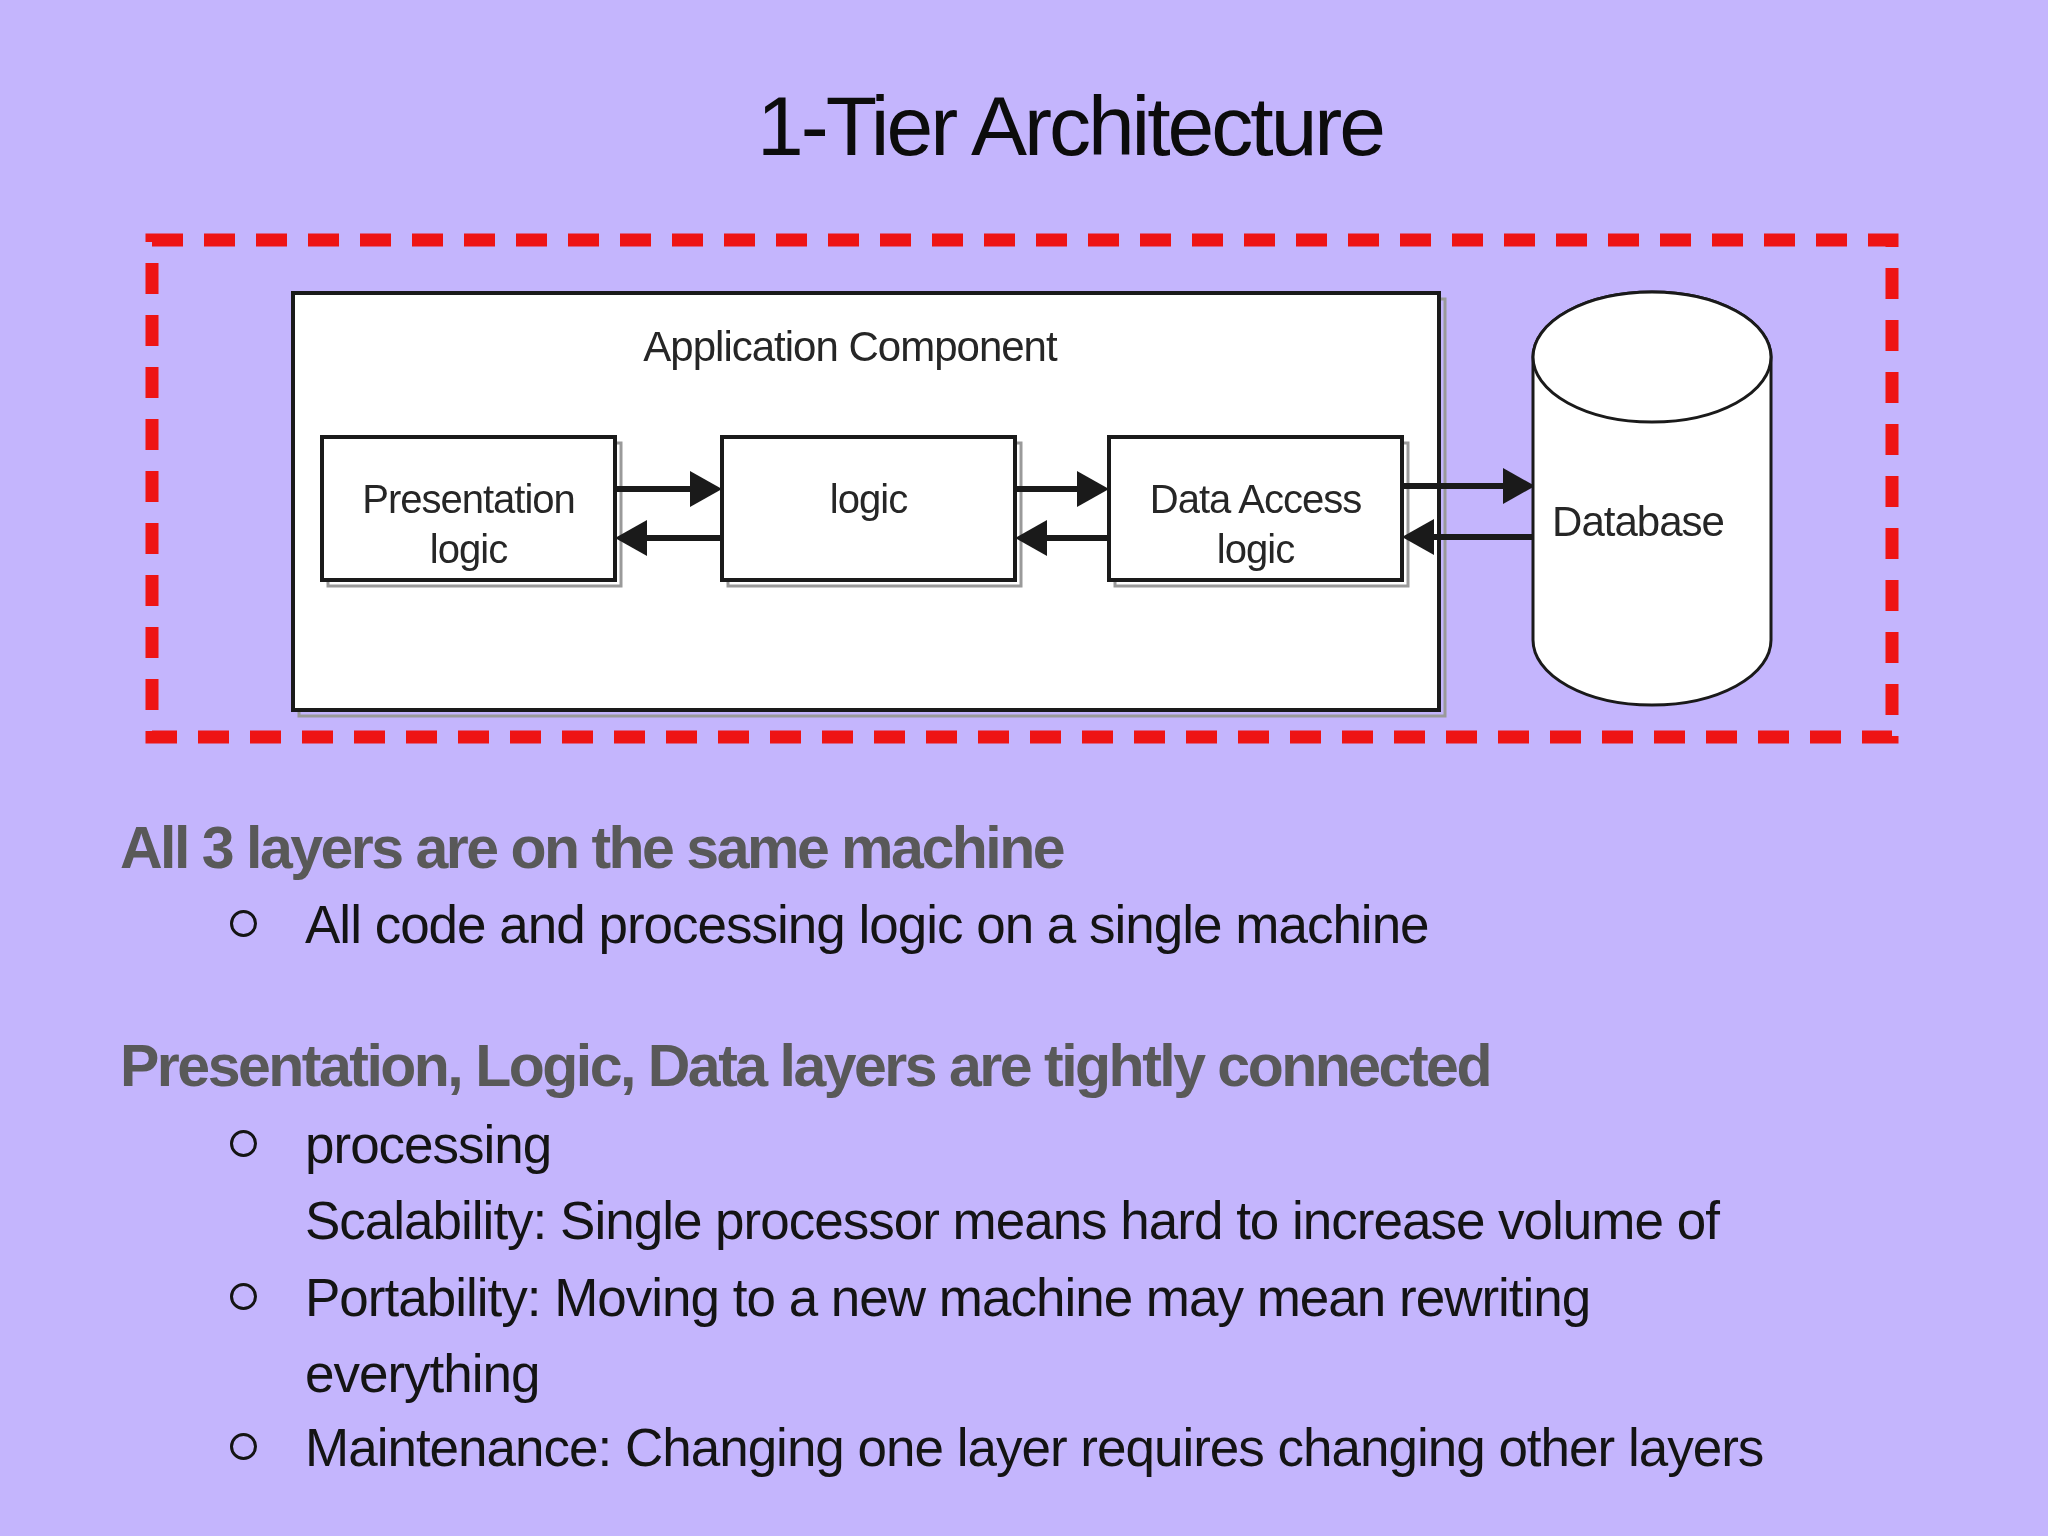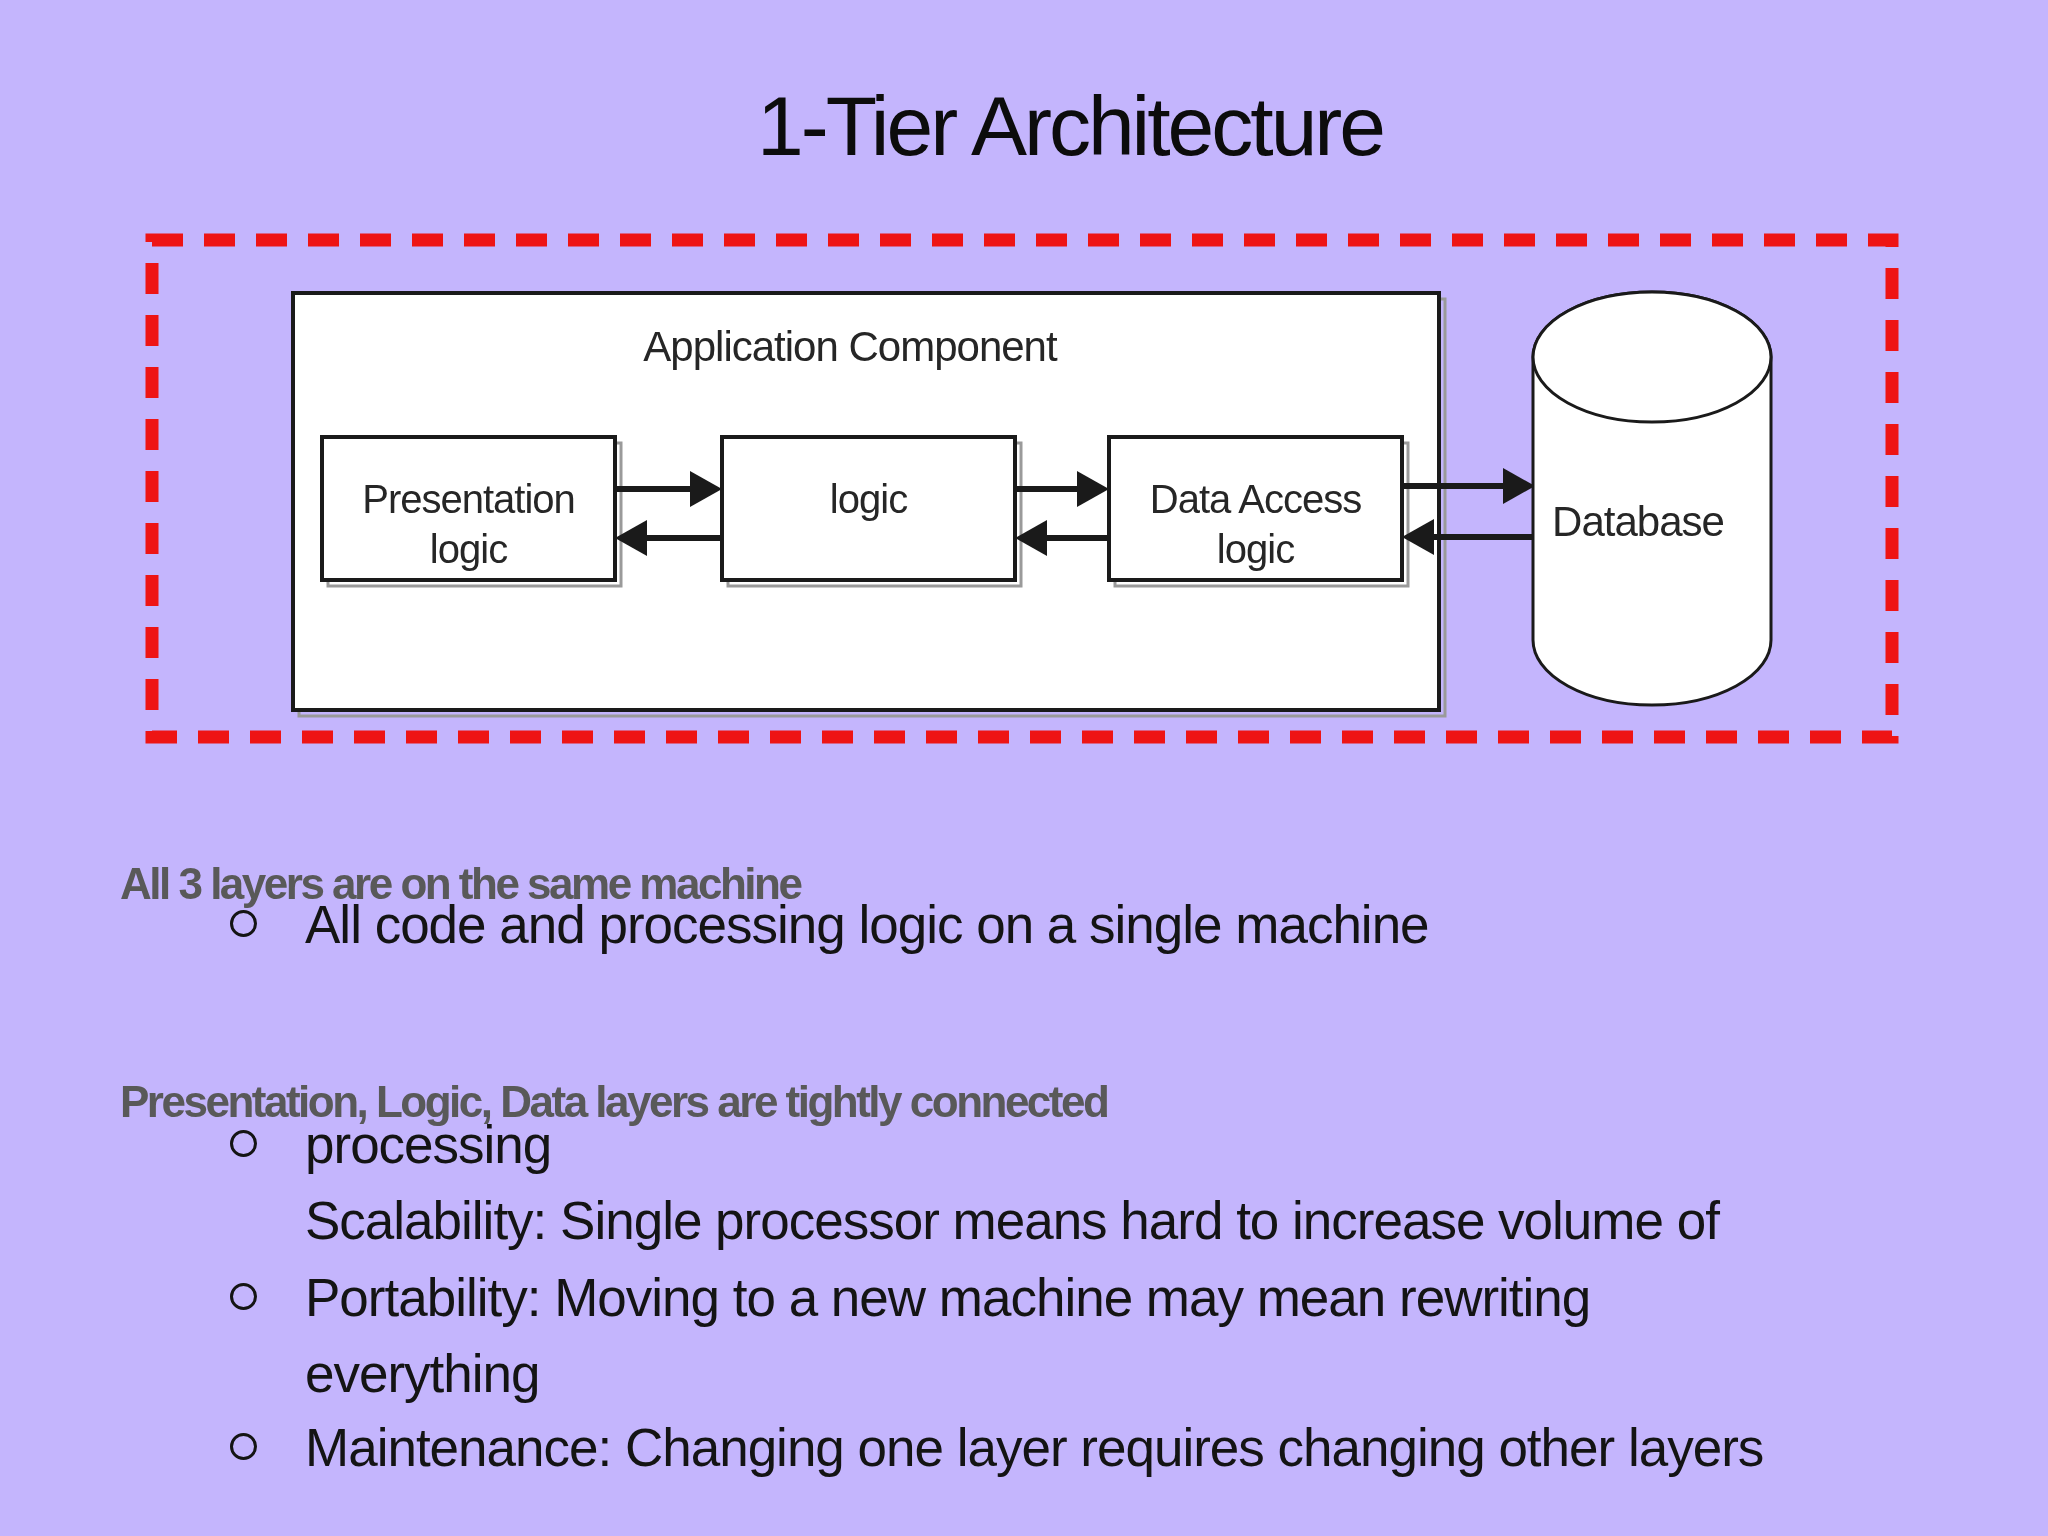--- a/index.html
+++ b/index.html
@@ -20,22 +20,22 @@
     font-size:40px; line-height:50px; letter-spacing:-1px;
   }
   .app-label { left:600px; top:324px; width:500px; font-size:42px; line-height:46px; }
   .box-label { width:293px; top:462px;margin-top:12px; }
   .box-label-1 { left:322px; }
   .box-label-2 { left:722px; }
   .box-label-3 { left:1109px; }
   .db-label { left:1533px; top:497px; width:210px; font-size:42px; }
   .heading {
     position:absolute; left:120px;
-    font-size:44px; font-weight:700; letter-spacing:-2.5px;
-    color:#595959; line-height:70px; white-space:nowrap;margin-top:36px;
+    font-size:59px; font-weight:700; letter-spacing:-2.5px;
+    color:#595959; line-height:70px; white-space:nowrap;
   }
   .heading-1 { top:813px; }
   .heading-2 { top:1031px; }
   .bullet-circle {
     position:absolute; box-sizing:border-box;
     width:27px; height:27px; border:3px solid #141414; border-radius:50%;
     background:transparent;
   }
   .bc-1 { left:230px; top:910px; }
   .bc-2 { left:230px; top:1130px; }

